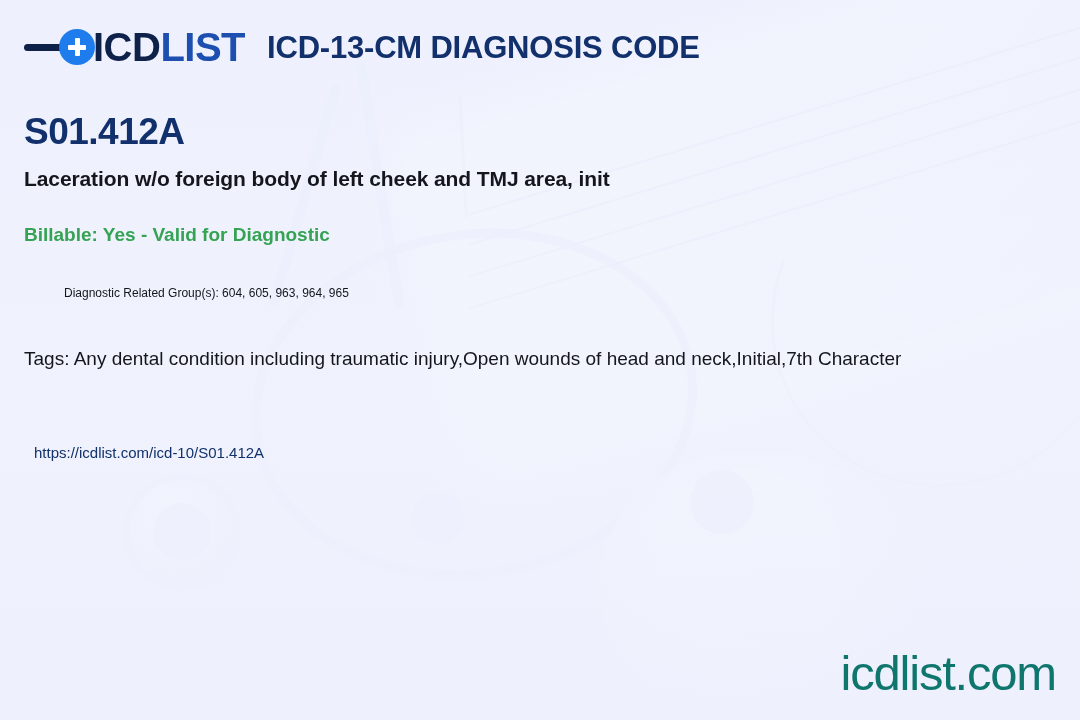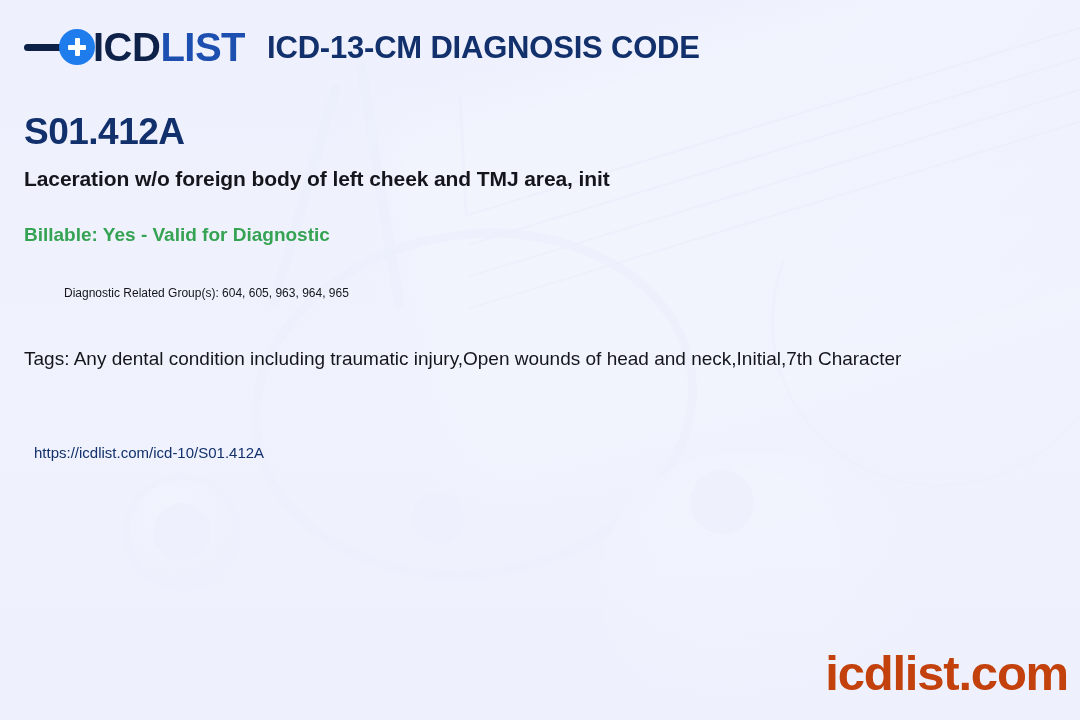--- a/index.html
+++ b/index.html
@@ -261,25 +261,25 @@
     top: 444px;
     left: 24px;
     font-size: 15px;
     color: #12306b;
     white-space: nowrap;
     margin-left: 10px;
   }
 
   #watermark {
     position: absolute;
-    right: 12px;
+    right: 24px;
     bottom: 22px;
     font-size: 49px;
-    font-weight: bold;
-    color: #c2410c;
+    font-weight: normal;
+    color: #0f766e;
     letter-spacing: -1.2px;
     line-height: 1;
   }
 </style>
 </head>
 <body>
 
 <div id="card">
 
   <div id="bg-photo">

